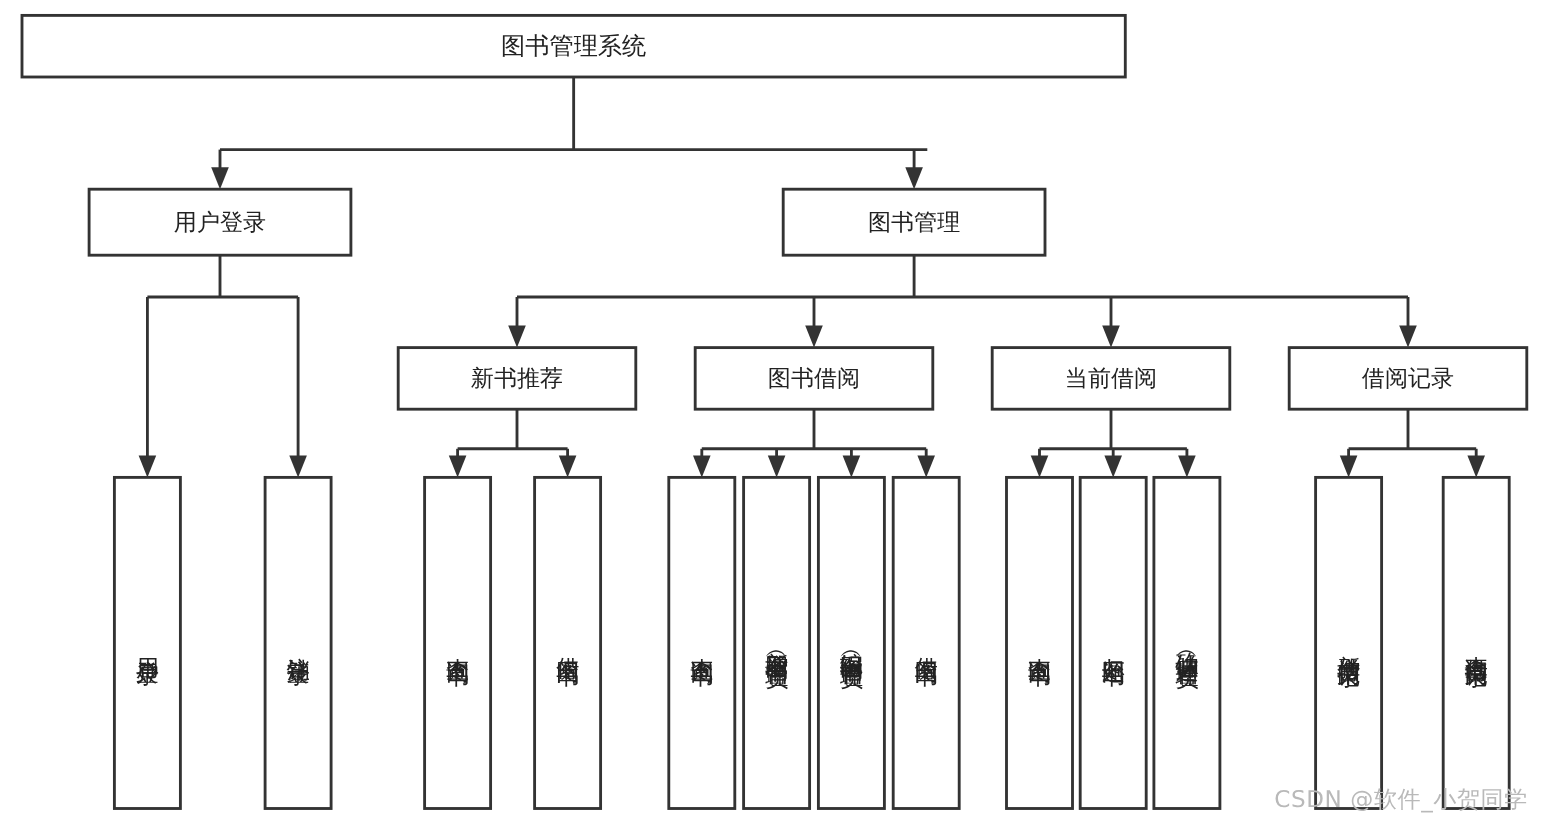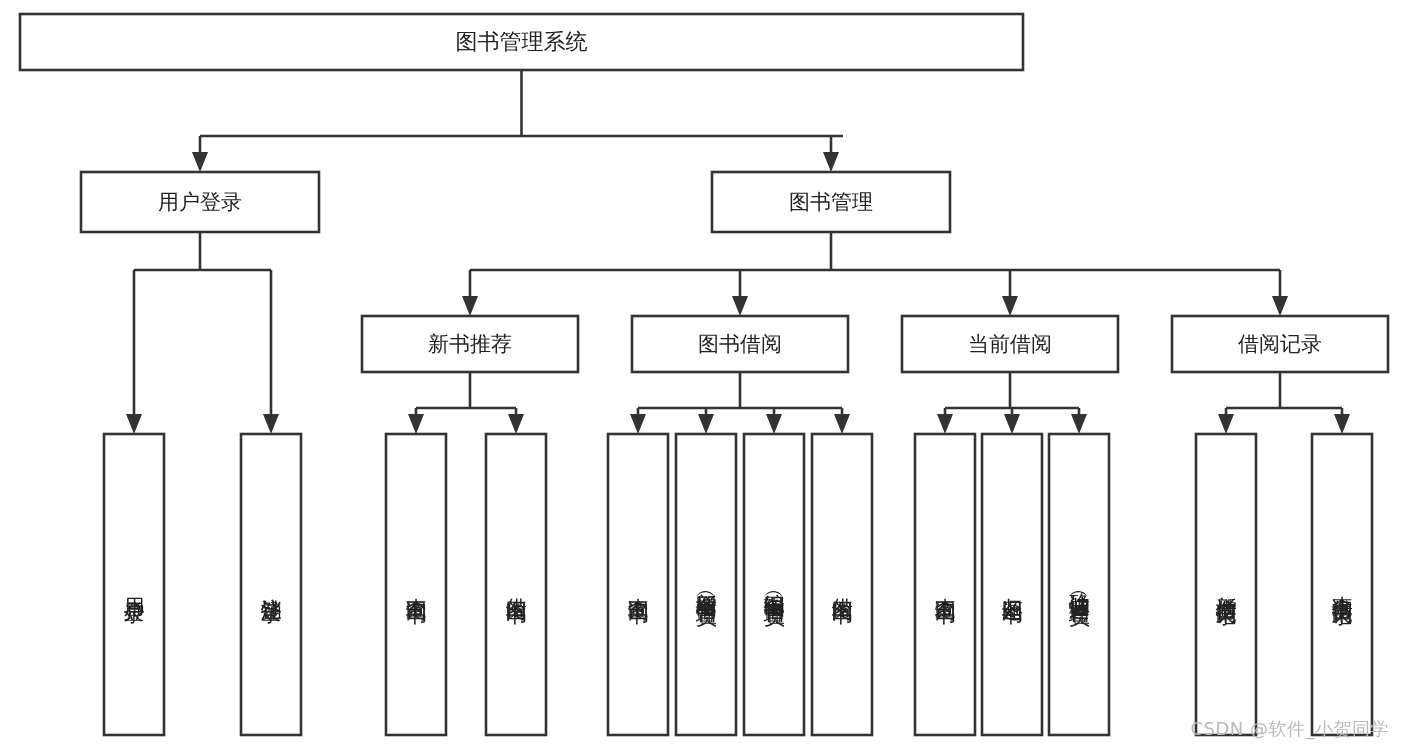--- a/index.html
+++ b/index.html
@@ -70,21 +70,21 @@
     display: flex;
     align-items: center;
     justify-content: center;
     pointer-events: none;
   }
   .watermark {
     position: absolute;
     right: 16px;
     bottom: 6px;
     font-family: "DejaVu Sans", "Liberation Sans", sans-serif;
-    font-size: 18px;
+    font-size: 21px;
     color: #b9b9b9;
     white-space: nowrap;
     letter-spacing: 0.5px;
   }
 </style>
 </head>
 <body>
 
 <div id="diagram-root">
 

